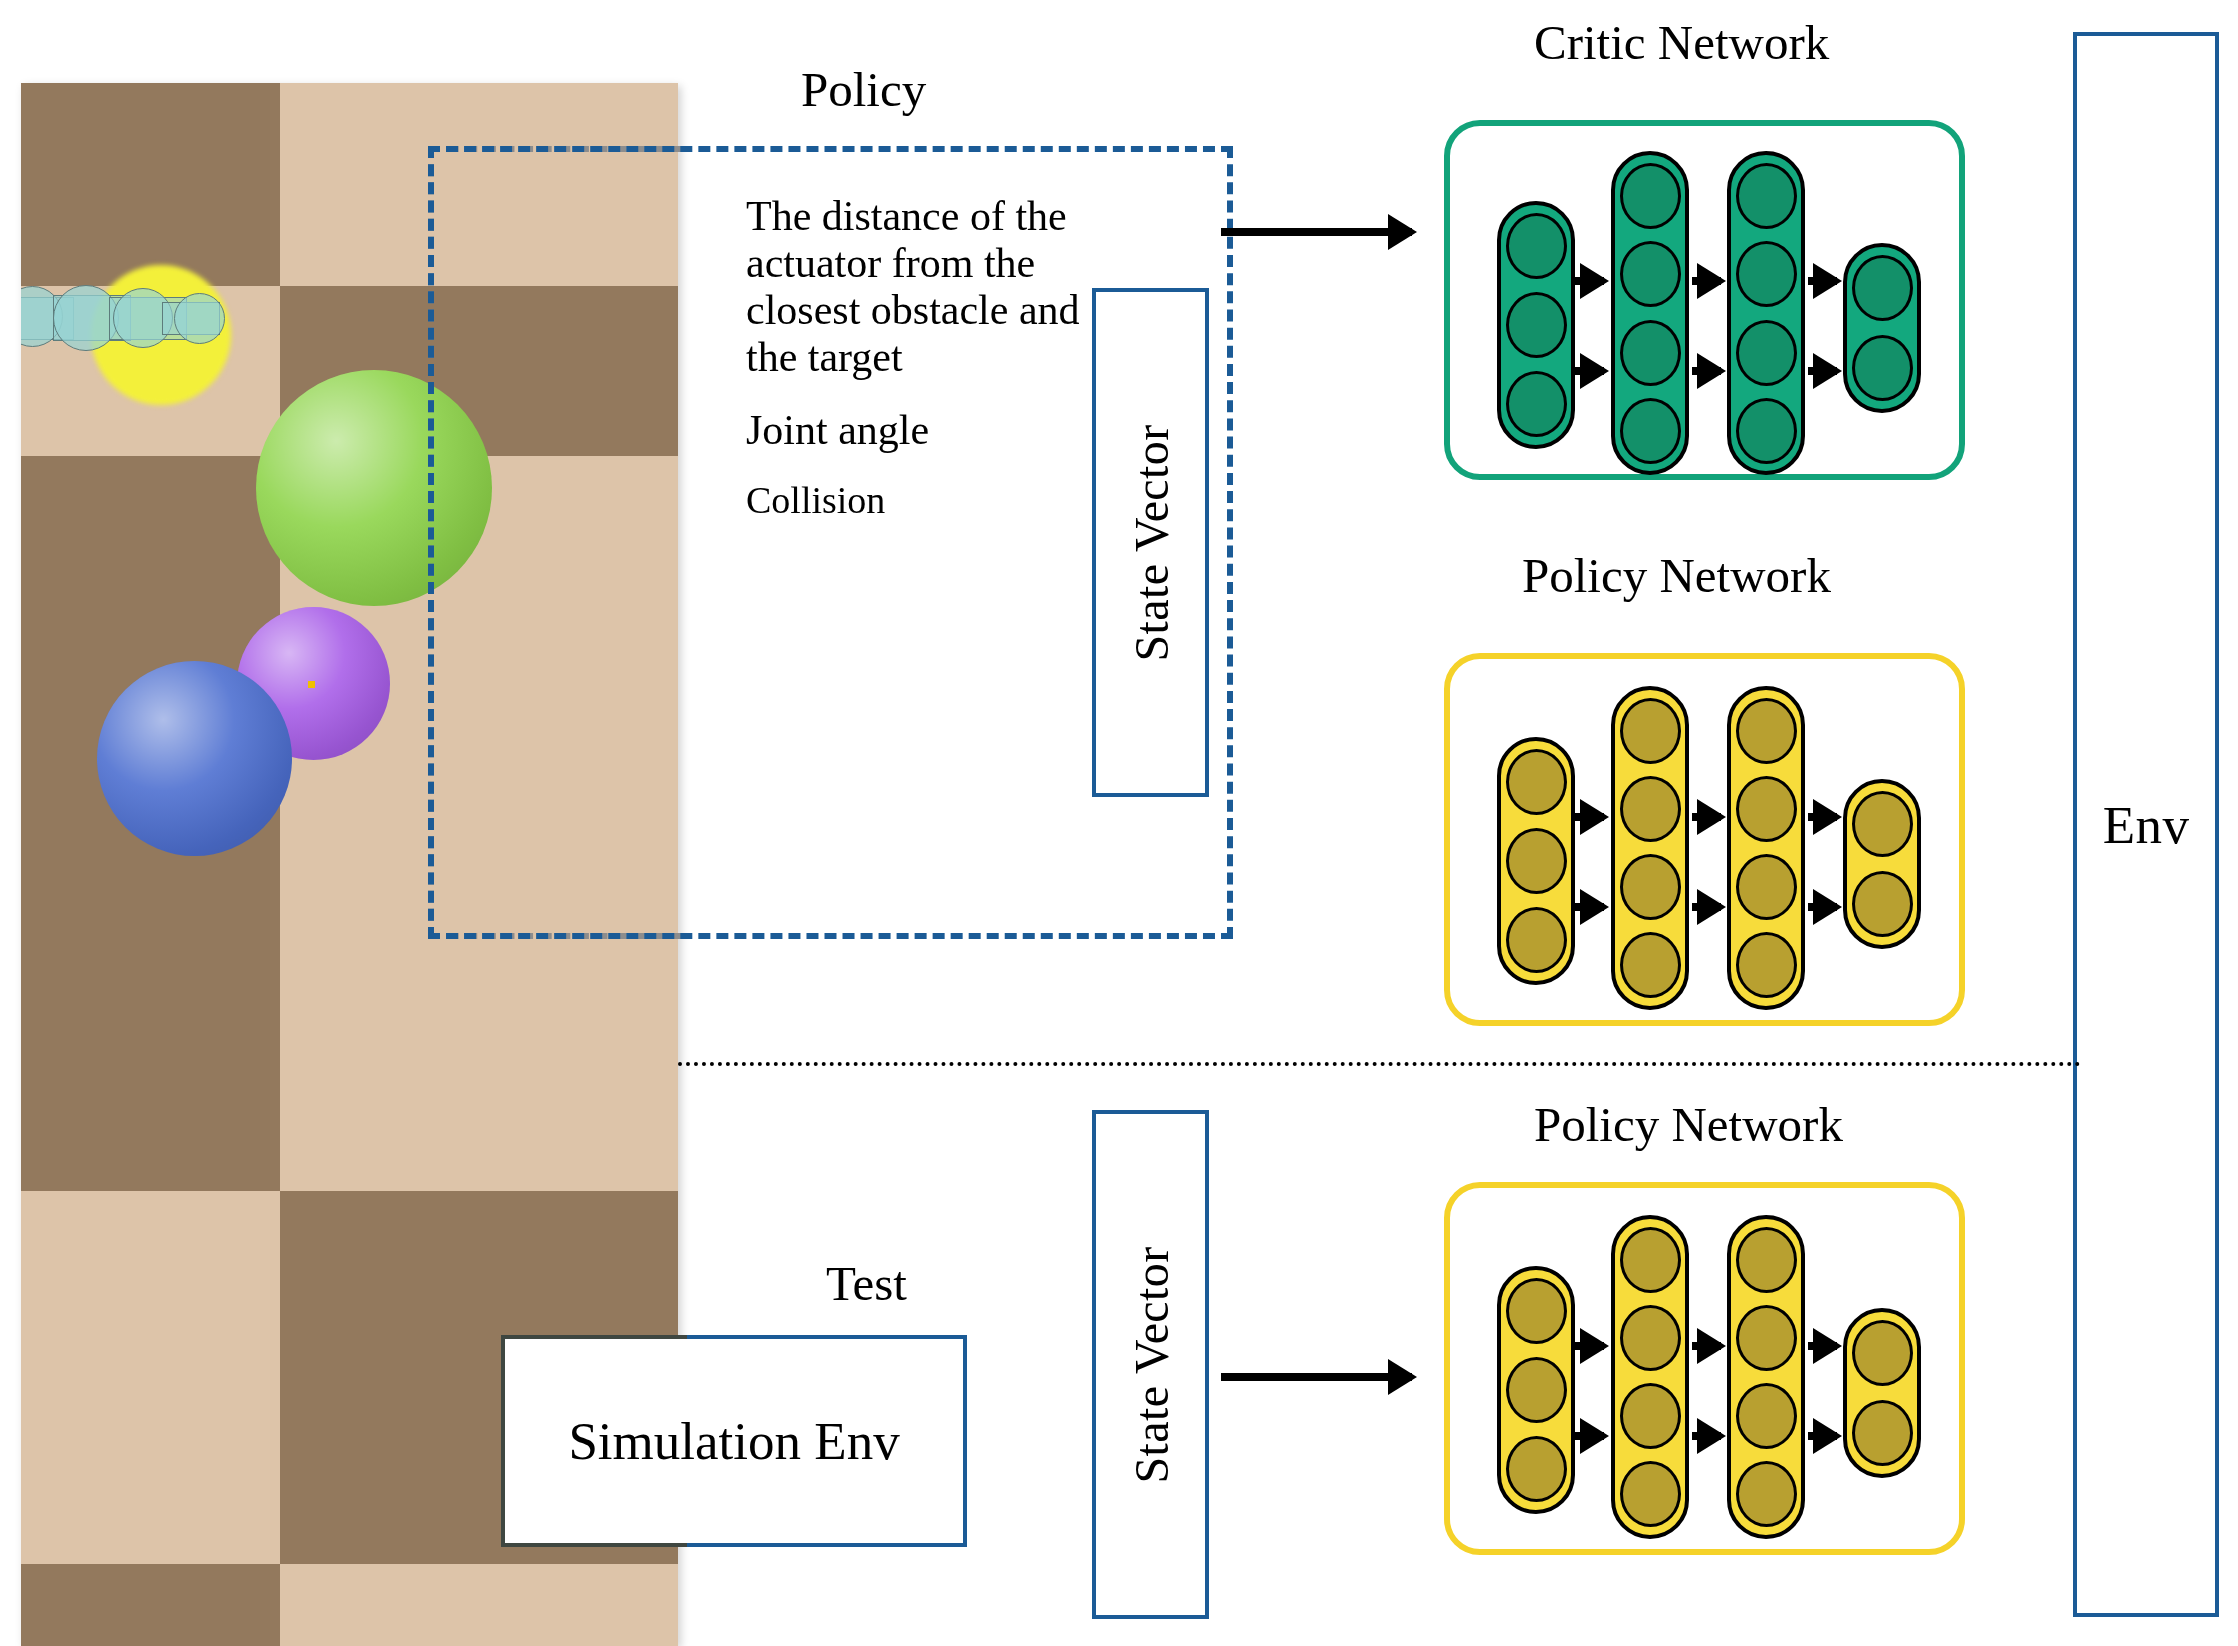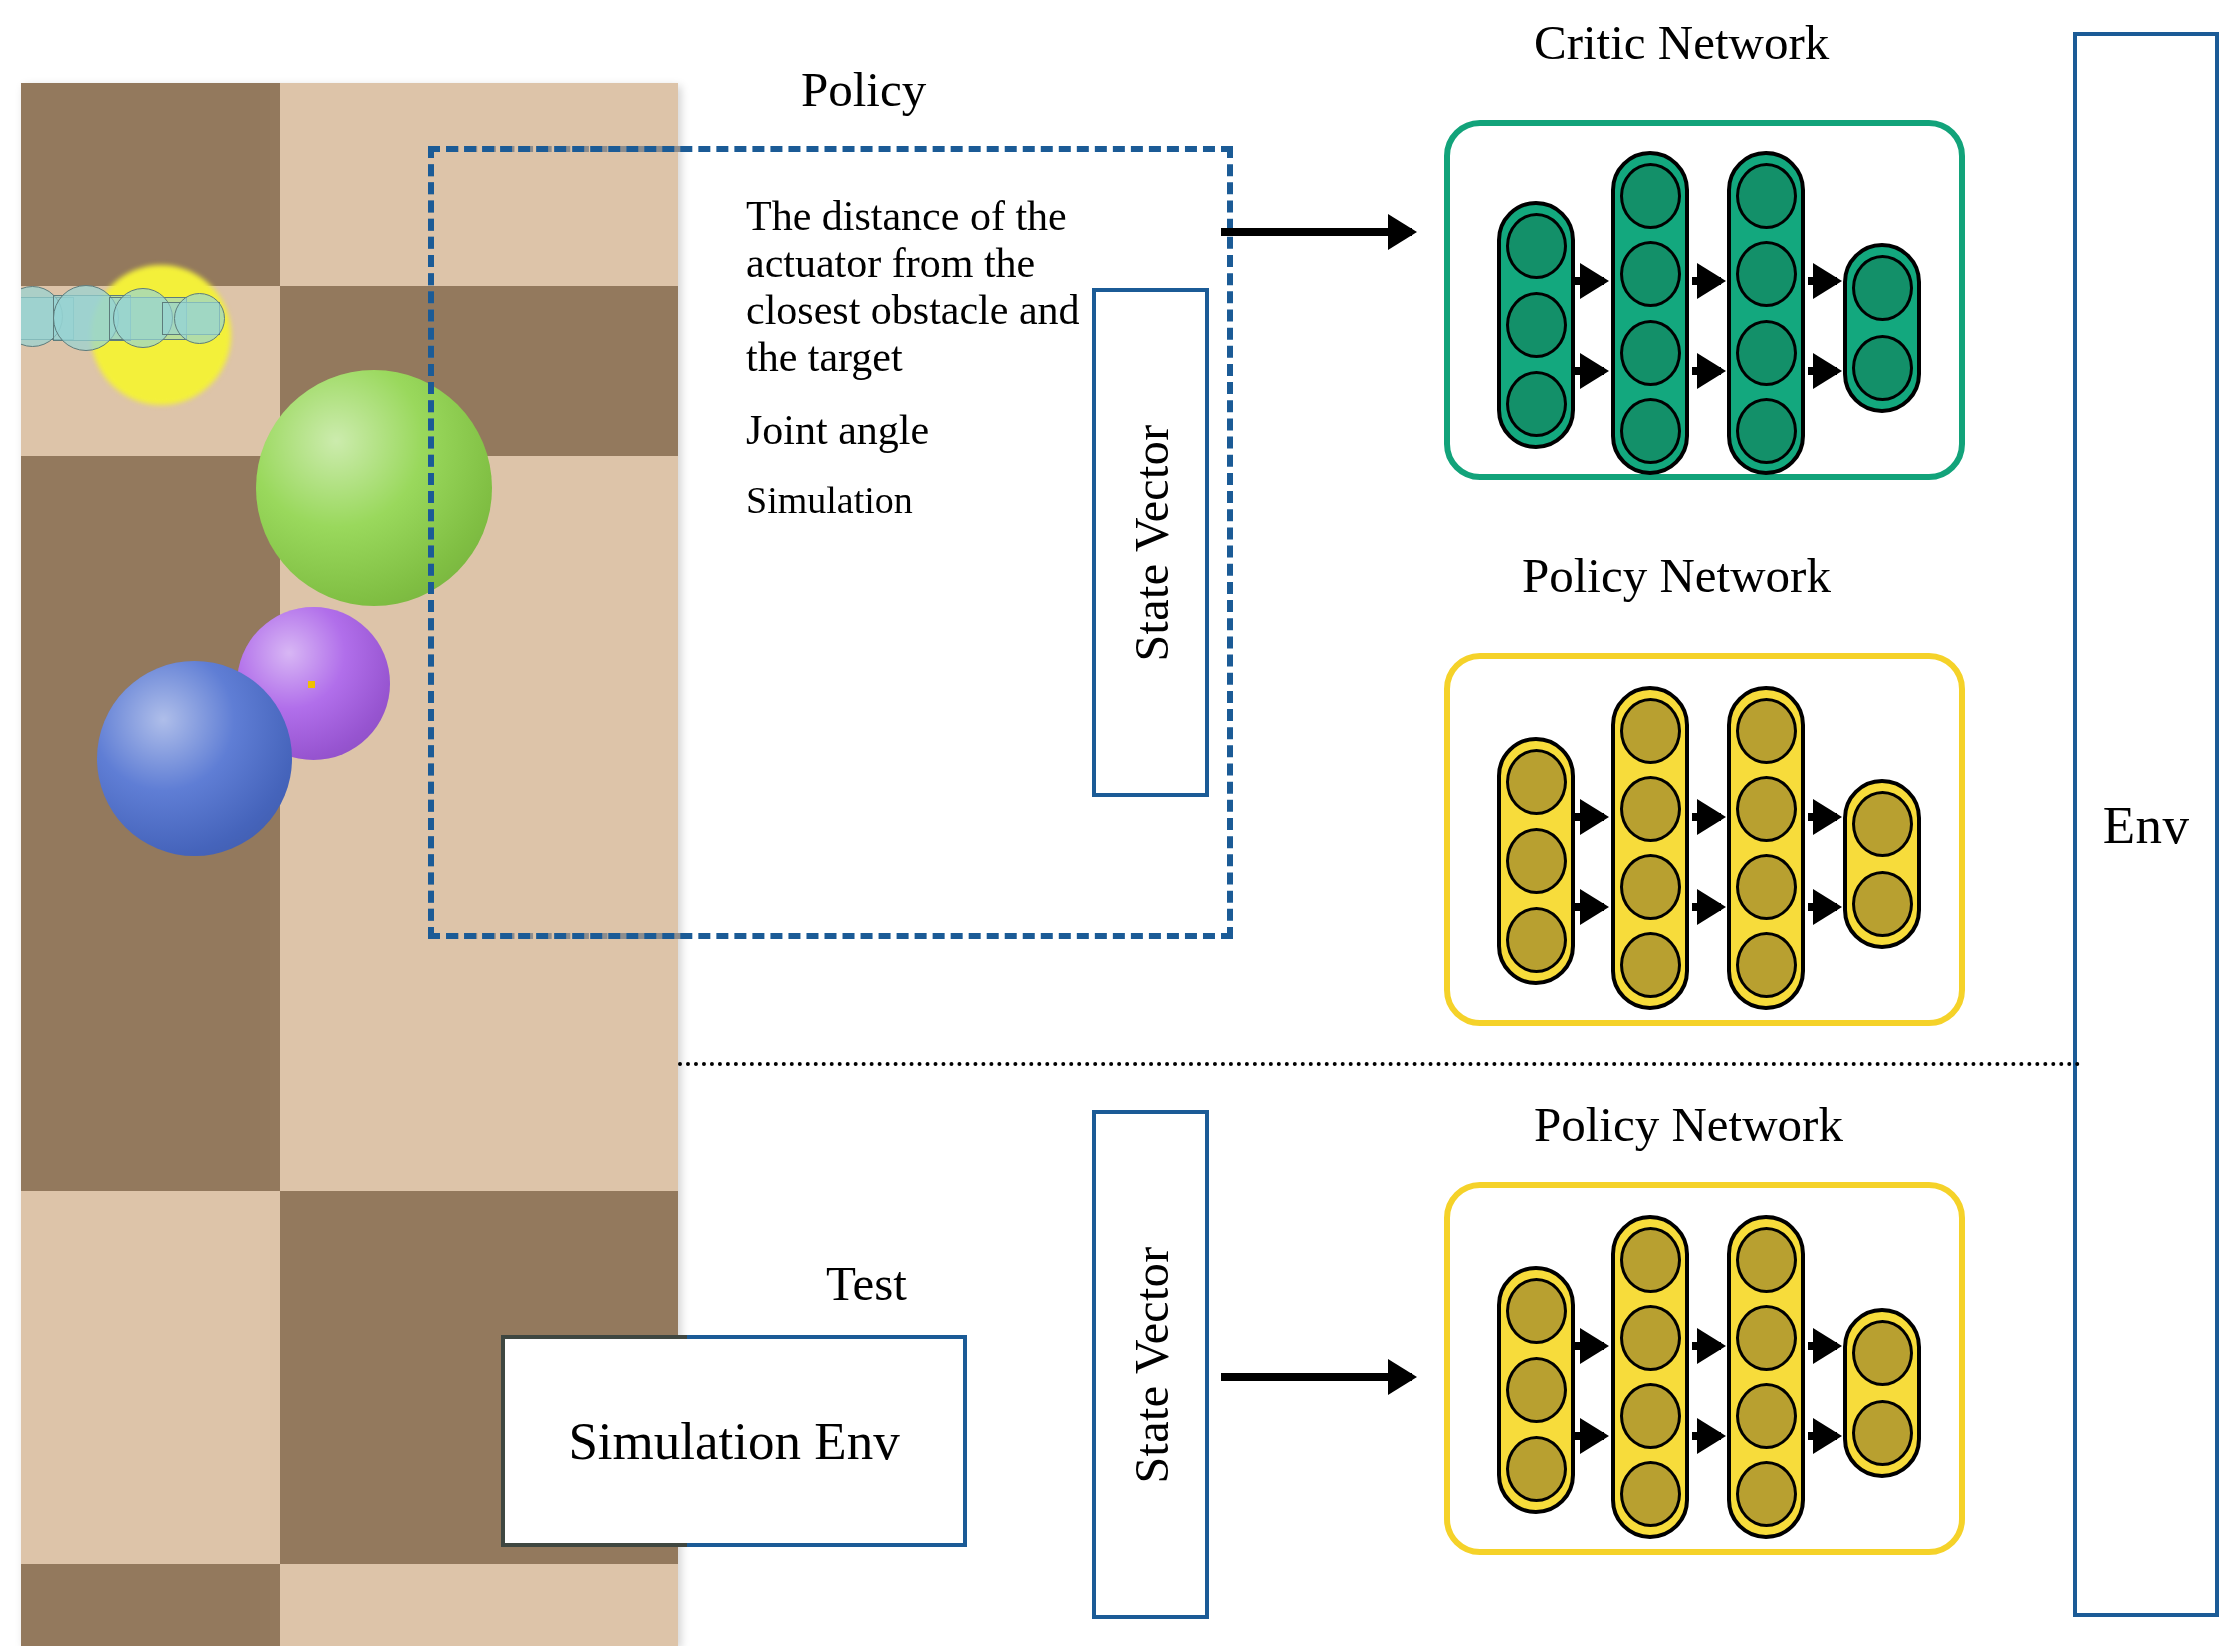--- a/index.html
+++ b/index.html
@@ -126,21 +126,21 @@
 
 <div class="abs title" id="train-title">Policy</div>
 <div class="abs title" id="test-title">Test</div>
 <div class="abs title" id="critic-title">Critic Network</div>
 <div class="abs title" id="policy-title-train">Policy Network</div>
 <div class="abs title" id="policy-title-test">Policy Network</div>
 
 <div class="abs" id="state-list">
   <p>The distance of the actuator from the closest obstacle and the target</p>
   <p>Joint angle</p>
-  <p>Simulation</p>
+  <p>Collision</p>
 </div>
 
 <div class="abs bluebox" id="state-vector-train">
   <span class="vlabel">State Vector</span>
 </div>
 <div class="abs bluebox" id="state-vector-test">
   <span class="vlabel">State Vector</span>
 </div>
 
 <div class="abs bluebox" id="env-box">

